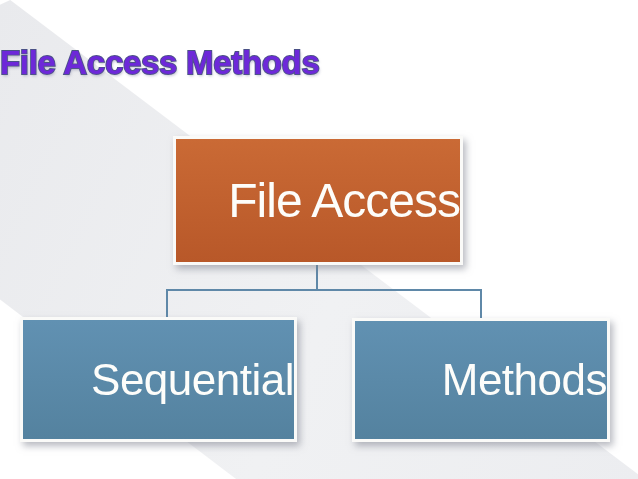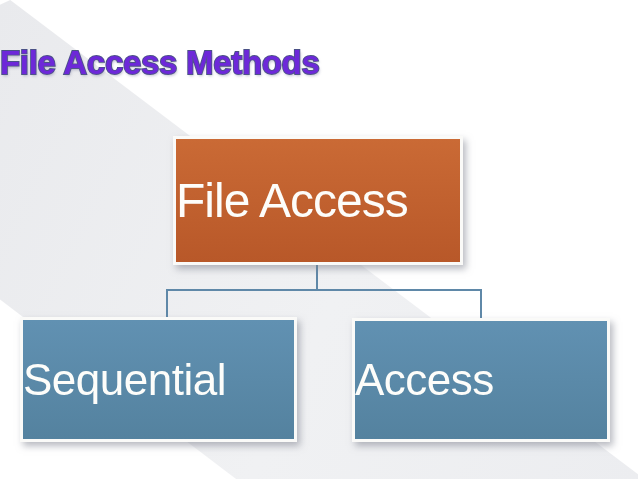--- a/index.html
+++ b/index.html
@@ -20,21 +20,21 @@
     position:absolute;left:0;top:44px;width:100%;
     margin:0;text-align:left;
     font-size:33px;font-weight:bold;letter-spacing:-0.3px;
     color:#6d28d9;
     -webkit-text-stroke:1.8px #4a5187;
     paint-order:stroke fill;
     text-shadow:1px 2px 3px rgba(100,100,140,0.40);
   }
   .node{
     position:absolute;
-    display:flex;align-items:center;justify-content:flex-start;
+    display:flex;align-items:center;justify-content:flex-end;
     border:3px solid #fafaf8;
     box-shadow:3px 4px 7px rgba(125,130,142,0.55);
     color:#fdfdfa;
     box-sizing:border-box;
   }
   .node-root{
     left:173px;top:136px;width:290px;height:129px;
     background:linear-gradient(#ca6a35,#b85829);
     font-size:48px;letter-spacing:-1px;
   }
@@ -66,16 +66,16 @@
 
   <div class="node node-root">
     <span>File Access</span>
   </div>
 
   <div class="node node-child node-seq">
     <span>Sequential</span>
   </div>
 
   <div class="node node-child node-rand">
-    <span>Access</span>
+    <span>Methods</span>
   </div>
 
 </div>
 
 </body></html>

